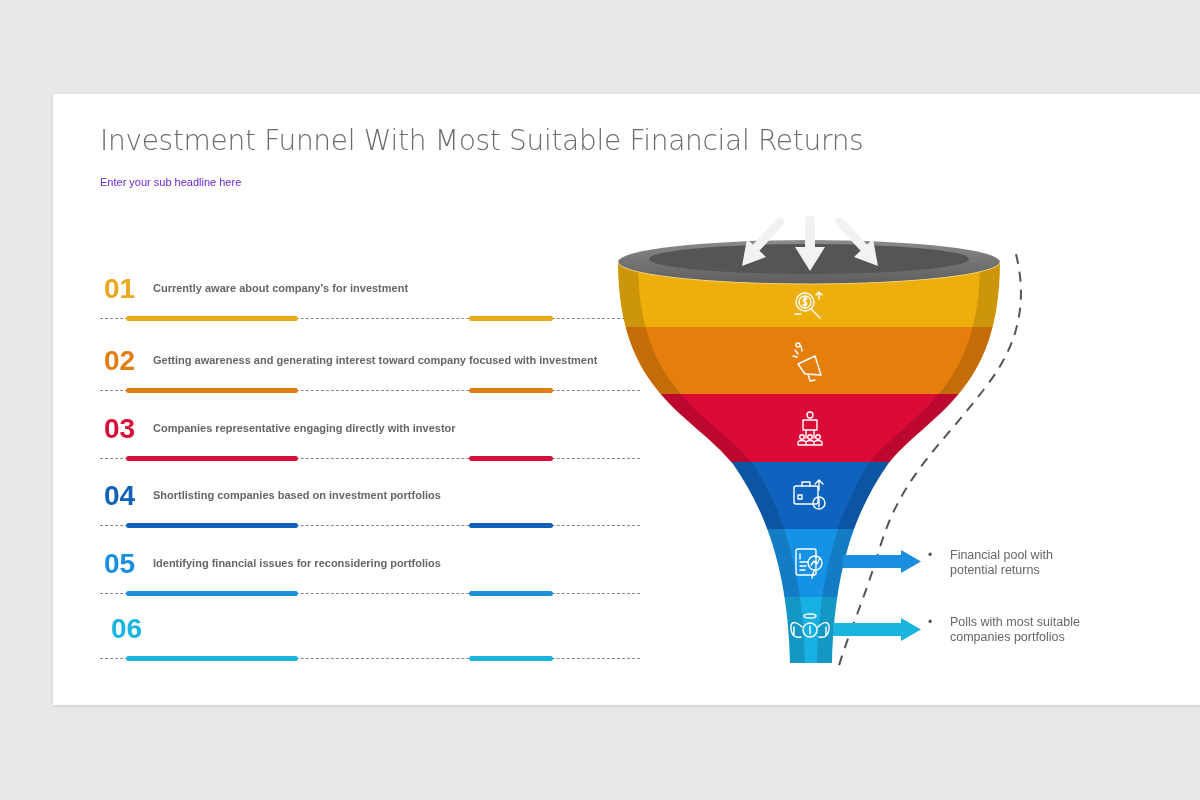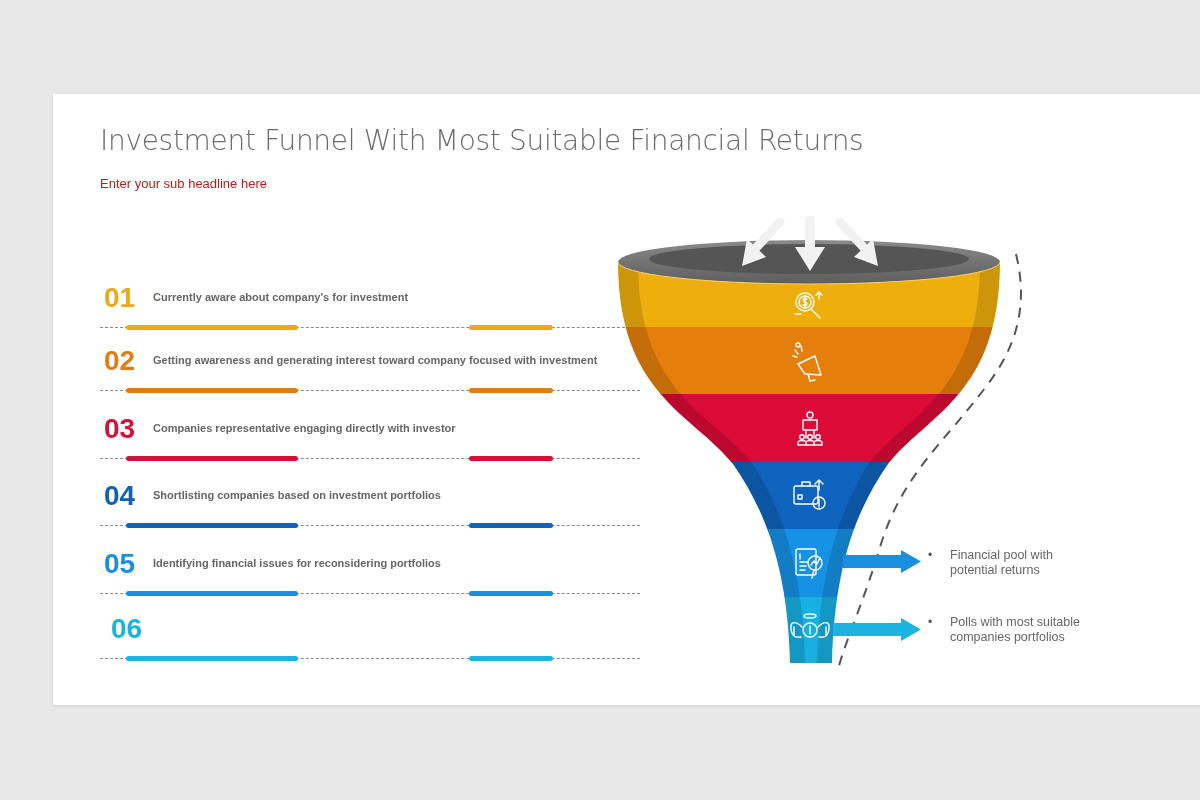--- a/index.html
+++ b/index.html
@@ -1,36 +1,36 @@
 <!DOCTYPE html>
 <html><head>
 <meta charset="utf-8">
 <style>
   html, body { margin:0; padding:0; }
   body { width:1200px; height:800px; background:#e9e8e9; position:relative; overflow:hidden; font-family:"Liberation Sans", sans-serif; }
   .slide { position:absolute; left:53px; top:94px; width:1200px; height:611px; background:#ffffff; box-shadow:0 1px 3px rgba(0,0,0,0.12); }
   .title { position:absolute; left:47px; top:30px; font-family:"DejaVu Sans", sans-serif; font-weight:300; font-size:28px; color:#6b6b6b; letter-spacing:-0.3px; white-space:nowrap; }
-  .subtitle { position:absolute; left:47px; top:82px; font-size:13px; color:#b91c1c; white-space:nowrap; }
+  .subtitle { position:absolute; left:47px; top:82px; font-size:11px; color:#6d28d9; white-space:nowrap; }
   .step { position:absolute; left:0; width:600px; height:60px; }
   .step .num { position:absolute; left:51px; top:0; font-weight:bold; font-size:28px; line-height:32px; }
   .step .txt { position:absolute; left:100px; top:9px; font-size:11px; color:#666; white-space:nowrap;font-weight:bold; }
   .step .dash { position:absolute; left:47px; top:45px; width:540px; border-top:1.5px dashed #8a8a8a; }
   .step .bar { position:absolute; top:43px; height:5px; border-radius:3px; }
   .funnel-svg { position:absolute; left:0; top:0; }
   .note { position:absolute; font-size:12.5px; color:#666; line-height:15px; }
   .note .bullet { position:absolute; left:-22px; top:0; font-size:12px; color:#555; }
 </style>
 </head>
 <body>
 
 <div class="slide">
   <div class="title">Investment Funnel With Most Suitable Financial Returns</div>
   <div class="subtitle">Enter your sub headline here</div>
 
-  <div class="step" style="top:188px;">
+  <div class="step" style="top:179px;">
     <div class="num" style="color:#e9a91b;">01</div>
     <div class="txt">Currently aware about company's for investment</div>
     <div class="dash"></div>
     <div class="bar" style="left:73px;width:172px;background:#e9a91b;"></div>
     <div class="bar" style="left:416px;width:84px;background:#e9a91b;"></div>
   </div>
   <div class="step" style="top:251px;padding-left:44px;">
     <div class="num" style="color:#e07d13;">02</div>
     <div class="txt">Getting awareness and generating interest toward company focused with investment</div>
     <div class="dash"></div>

